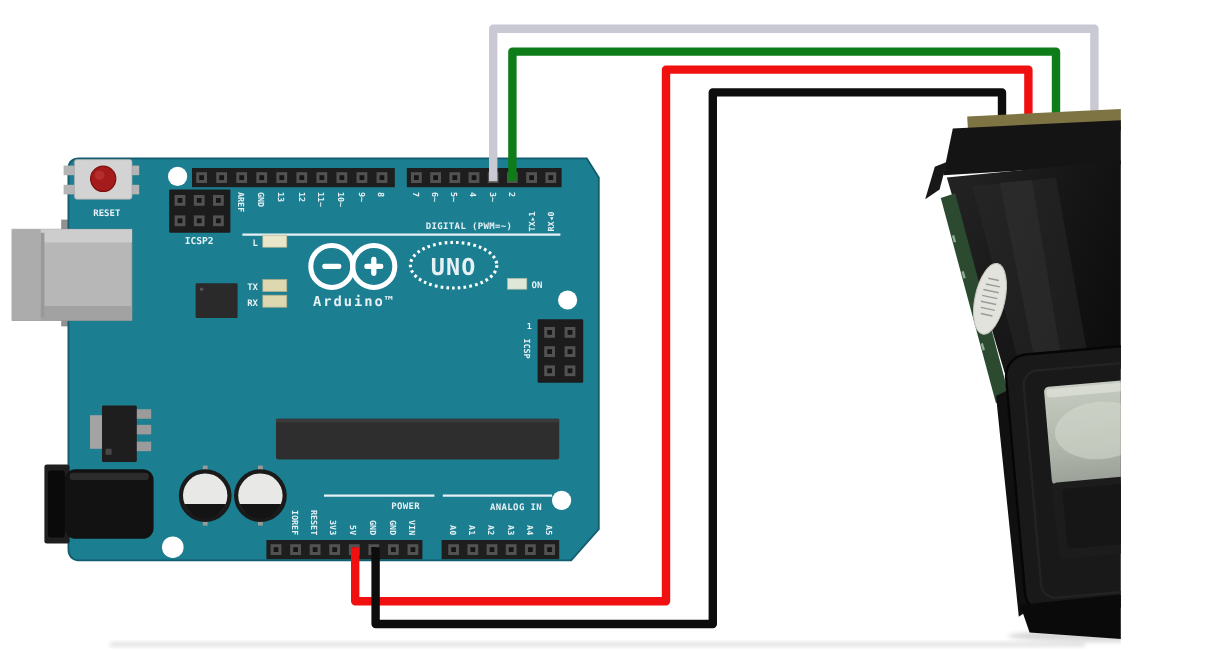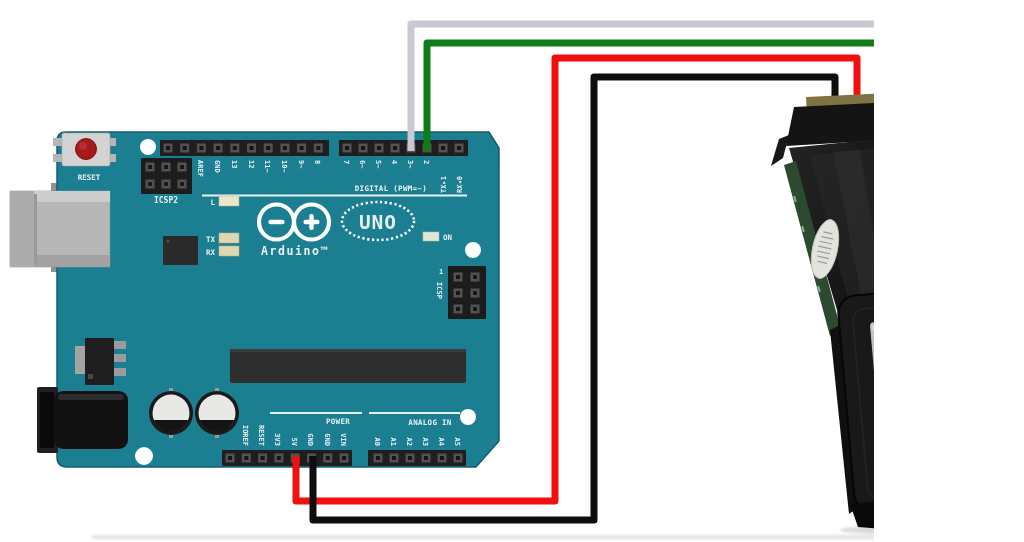--- a/index.html
+++ b/index.html
@@ -1,16 +1,16 @@
 <!DOCTYPE html>
 <html><head>
 <meta charset="utf-8">
 <style>
   html,body{margin:0;padding:0;background:#fff;}
-  .stage{position:relative;width:848px;height:542px;background:#fff;overflow:hidden;padding-left:26px;}
+  .stage{position:relative;width:934px;height:542px;background:#fff;overflow:hidden;}
   svg{position:absolute;left:0;top:0;}
   .silk{font-family:"DejaVu Sans Mono",monospace;fill:#e6f1f5;font-weight:bold;}
   .pl{font-size:7px;}
   .cap{font-size:7.5px;letter-spacing:.3px;}
   .brand{font-size:11.5px;letter-spacing:1.6px;}
   .uno{font-size:19.5px;letter-spacing:1px;}
   .ledlab{font-size:7.5px;}
 </style>
 </head>
 <body>

